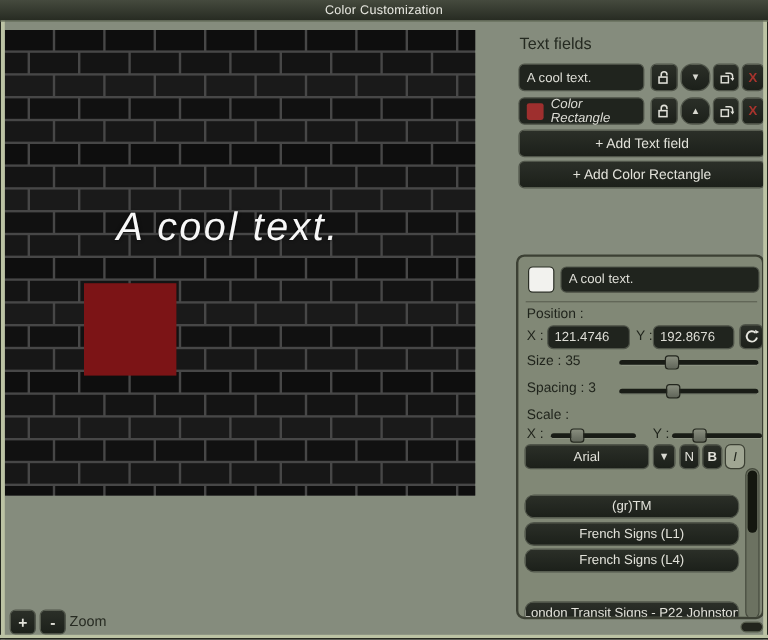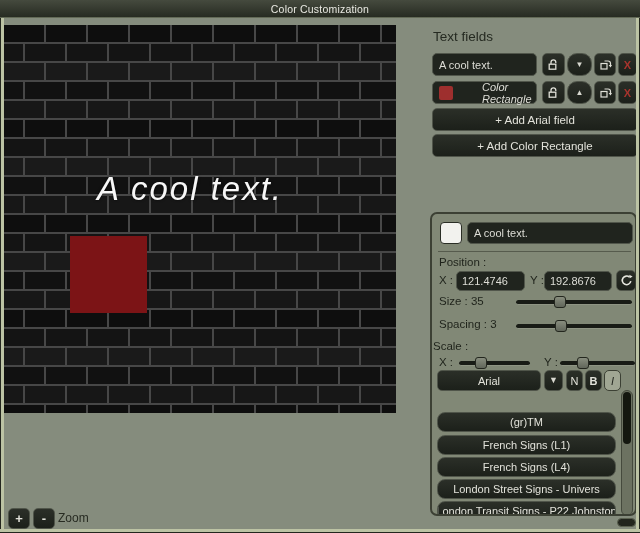--- a/index.html
+++ b/index.html
@@ -368,21 +368,21 @@
       <path d="M5.5 3 h3.5 a2.5 2.5 0 0 1 2.5 2.5 v2.5" fill="none" stroke="#e0e0d8" stroke-width="1.2"></path>
       <path d="M9.6 7 L11.5 9.4 L13 7 Z" fill="#e0e0d8"></path>
     </svg>
   </div>
   <div class="row-btn dk-btn" style="left:618px;top:53px;width:19px;">
     <span class="x-label">X</span>
   </div>
 
   <div class="tf-field dk" style="left:432px;top:81px;width:105px;height:23px;">
     <span class="small-swatch" style="background: rgb(158, 47, 46);"></span>
-    <span style="font-style:italic;margin-left:23px;">Color Rectangle</span>
+    <span style="font-style:italic;">Color Rectangle</span>
   </div>
   <div class="row-btn dk-btn" style="left:542px;top:81px;width:23px;">
     <svg width="13" height="13" viewBox="0 0 13 13">
       <rect x="2.2" y="6.2" width="6.6" height="5" fill="none" stroke="#e0e0d8" stroke-width="1.3"></rect>
       <path d="M4 6 V4.2 a2.4 2.4 0 0 1 4.8 0 V5" fill="none" stroke="#e0e0d8" stroke-width="1.3"></path>
     </svg>
   </div>
   <div class="row-btn dk-btn lozenge" style="left:567px;top:81px;width:25px;">
     <span class="tri">▲</span>
   </div>
@@ -391,21 +391,21 @@
       <rect x="2" y="5.5" width="6" height="5.5" fill="none" stroke="#e0e0d8" stroke-width="1.2"></rect>
       <path d="M5.5 3 h3.5 a2.5 2.5 0 0 1 2.5 2.5 v2.5" fill="none" stroke="#e0e0d8" stroke-width="1.2"></path>
       <path d="M9.6 7 L11.5 9.4 L13 7 Z" fill="#e0e0d8"></path>
     </svg>
   </div>
   <div class="row-btn dk-btn" style="left:618px;top:81px;width:19px;">
     <span class="x-label">X</span>
   </div>
 
   <div class="add-btn dk-btn" style="top:108px;">
-    <span>+ Add Arial field</span>
+    <span>+ Add Text field</span>
   </div>
   <div class="add-btn dk-btn" style="top:134px;">
     <span>+ Add Color Rectangle</span>
   </div>
 
   <div class="props">
     <div class="swatch-btn"></div>
     <input class="name-input dk" value="A cool text." style="">
     <div class="sep"></div>
 
@@ -424,21 +424,21 @@
     <div class="lbl" style="left:7px;top:81px;">Size : 35</div>
     <div class="track" style="left:84px;top:86px;width:116px;">
       <div class="thumb" style="left:33%;"></div>
     </div>
 
     <div class="lbl" style="left:7px;top:104px;">Spacing : 3</div>
     <div class="track" style="left:84px;top:110px;width:116px;">
       <div class="thumb" style="left:34%;"></div>
     </div>
 
-    <div class="lbl" style="left:1px;top:126px;">Scale :</div>
+    <div class="lbl" style="left:7px;top:126px;">Scale :</div>
     <div class="lbl" style="left:7px;top:142px;">X :</div>
     <div class="track" style="left:27px;top:147px;width:71px;">
       <div class="thumb" style="left:22%;"></div>
     </div>
     <div class="lbl" style="left:112px;top:142px;">Y :</div>
     <div class="track" style="left:128px;top:147px;width:75px;">
       <div class="thumb" style="left:22%;"></div>
     </div>
 
     <div class="style-btn dk-btn" style="left:5px;width:104px;">
@@ -458,23 +458,20 @@
     </div>
 
     <div class="font-item dk-btn" style="top:198px;">
       <span>(gr)TM</span>
     </div>
     <div class="font-item dk-btn" style="top:221px;">
       <span>French Signs (L1)</span>
     </div>
     <div class="font-item dk-btn" style="top:243px;">
       <span>French Signs (L4)</span>
-    </div>
-    <div class="font-item dk-btn" style="top:265px;">
-      <span>London Street Signs - Univers</span>
     </div>
     <div class="font-item dk-btn" style="top:287px;">
       <span>London Transit Signs - P22 Johnston</span>
     </div>
 
     <div class="vscroll">
       <div class="vthumb"></div>
     </div>
   </div>
 

